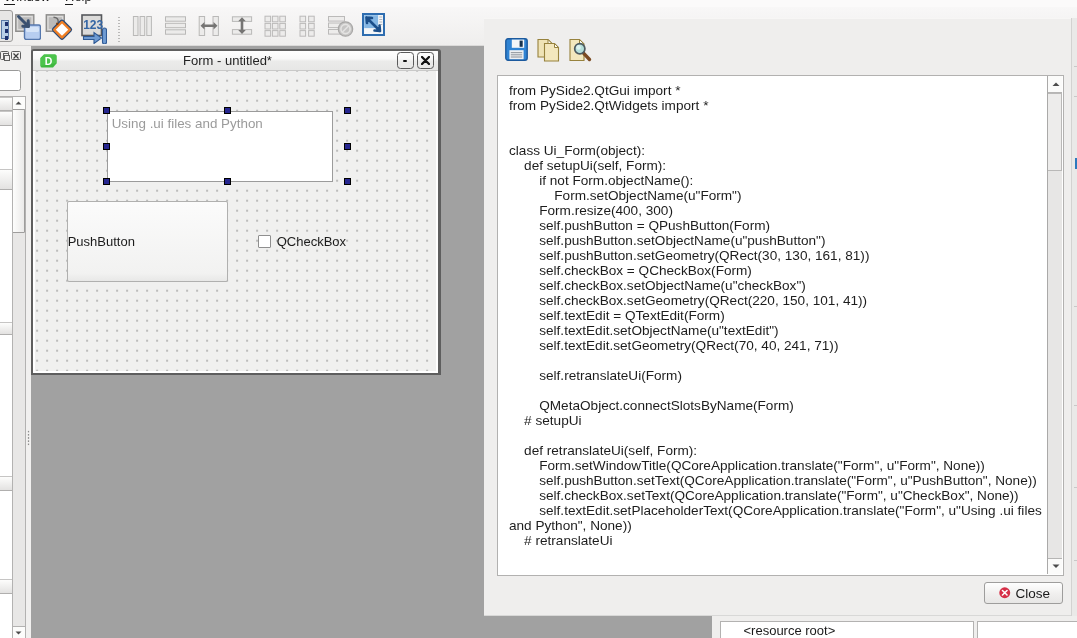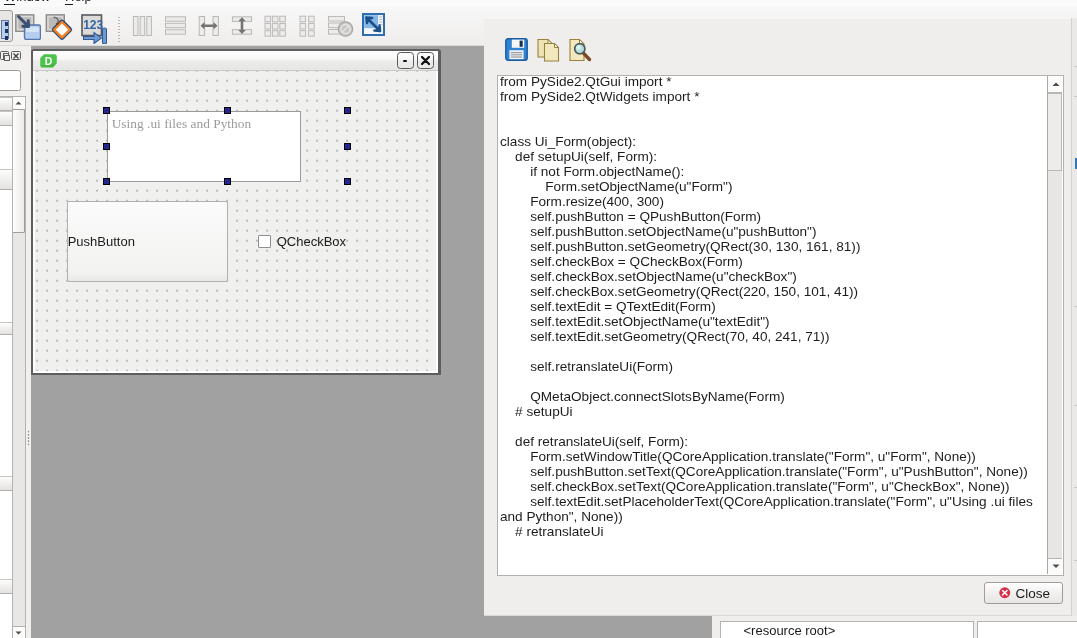--- a/index.html
+++ b/index.html
@@ -151,37 +151,38 @@
   <div class="abs" style="left:2.2px;top:2px;right:2.2px;bottom:2px;background:#ffffff;border-radius:1px 1px 0 0;">
 
     <div class="abs" style="left:0;top:0;right:0;height:19.5px;border-radius:1px 1px 0 0;
          background:linear-gradient(#fefefe 0%,#f8f8f8 40%,#ebebea 55%,#e7e7e6 100%);">
 
       <svg class="abs" style="left:7px;top:3px;" width="17" height="14" viewBox="0 0 17 14">
         <path d="M4 0.5 L15 0.5 Q16.5 0.5 16.5 2 L16.5 9.5 L13 13.5 L2 13.5 Q0.5 13.5 0.5 12 L0.5 4 Z" fill="#3fb83f"></path>
         <path d="M4 0.5 L15 0.5 Q16.5 0.5 16.5 2 L16.5 9 L0.5 12 L0.5 4 Z" fill="#4cc44c"></path>
         <text x="8.5" y="11" font-size="10.5" font-weight="bold" fill="#ffffff" text-anchor="middle" font-family="Liberation Sans">D</text>
       </svg>
+      <div class="abs" style="left:0;right:16px;top:2.2px;text-align:center;font-size:13px;color:#232323;">Form - untitled*</div>
 
       <div class="abs" style="left:364px;top:0.8px;width:15.5px;height:15px;border:1px solid #5a5a5a;border-radius:3.5px;background:transparent;">
         <div class="abs" style="left:5.3px;top:7.6px;width:4px;height:1.8px;background:#111;border-radius:1px;"></div>
       </div>
       <div class="abs" style="left:384px;top:0.8px;width:15.5px;height:15px;border:1px solid #5a5a5a;border-radius:3.5px;">
         <svg class="abs" style="left:3.2px;top:3px;" width="9" height="9" viewBox="0 0 9 9">
           <path d="M1 1 L8 8 M8 1 L1 8" stroke="#111" stroke-width="2.3" stroke-linecap="round"></path>
         </svg>
       </div>
     </div>
     <div class="abs" style="left:0;top:19.5px;right:0;height:1px;background:#c9c9c8;"></div>
 
     <div class="abs" style="left:2px;top:20.5px;right:2px;bottom:2px;background-color:#f0f0ef;
          background-image:radial-gradient(circle,#a0a09f 0.55px,rgba(160,160,159,0) 1.0px);
          background-size:10px 10px;background-position:-2.9px -5.3px;">
 
-      <div class="abs" style="left:72px;top:39.7px;width:194px;height:71px;background:#ffffff;border:1px solid #9b9b9b;box-sizing:border-box;font-family:Liberation Serif, serif;">
+      <div class="abs" style="left:72px;top:39.7px;width:226px;height:71px;background:#ffffff;border:1px solid #9b9b9b;box-sizing:border-box;">
         <div class="abs" style="left:4px;top:3.8px;font-size:13.4px;color:#9b9b9b;">Using .ui files and Python</div>
       </div>
 
       <div class="hdl" style="left:68.6px;top:36.2px;"></div>
       <div class="hdl" style="left:189.1px;top:36.2px;"></div>
       <div class="hdl" style="left:309.6px;top:36.2px;"></div>
       <div class="hdl" style="left:68.6px;top:71.7px;"></div>
       <div class="hdl" style="left:309.6px;top:71.7px;"></div>
       <div class="hdl" style="left:68.6px;top:107.2px;"></div>
       <div class="hdl" style="left:189.1px;top:107.2px;"></div>
@@ -223,21 +224,21 @@
 
   <svg class="abs" style="left:84.5px;top:18.4px;" width="25" height="24" viewBox="0 0 25 24">
     <path d="M1 1.5 L10.5 1.5 L15 6 L15 22.5 L1 22.5 Z" fill="#f3e7bd" stroke="#97823d" stroke-width="1.1"></path>
     <path d="M10.5 1.5 L10.5 6 L15 6 Z" fill="#fdfbf3" stroke="#97823d" stroke-width="1"></path>
     <line x1="14.5" y1="15.2" x2="20.5" y2="21.5" stroke="#7b4a21" stroke-width="3.4" stroke-linecap="round"></line>
     <circle cx="10.8" cy="10.8" r="5.1" fill="#aededd" fill-opacity="0.9" stroke="#4d5a60" stroke-width="1.7"></circle>
     <circle cx="9.5" cy="9.4" r="2.3" fill="#e3f6f5" fill-opacity="0.85"></circle>
   </svg>
 
   <div class="abs" style="left:13px;top:55.4px;width:566.5px;height:500.8px;background:#ffffff;border:1px solid #b2b1b0;box-sizing:border-box;">
-    <pre id="code" style="margin:0;position:absolute;left:2px;top:-2.2px;font-family:'Liberation Sans',sans-serif;font-size:13.6px;line-height:15px;color:#1d1d1d;white-space:pre;">from PySide2.QtGui import *
+    <pre id="code" style="margin:9px;position:absolute;left:2px;top:-2.2px;font-family:'Liberation Sans',sans-serif;font-size:13.6px;line-height:15px;color:#1d1d1d;white-space:pre;">from PySide2.QtGui import *
 from PySide2.QtWidgets import *
 
 
 class Ui_Form(object):
     def setupUi(self, Form):
         if not Form.objectName():
             Form.setObjectName(u"Form")
         Form.resize(400, 300)
         self.pushButton = QPushButton(Form)
         self.pushButton.setObjectName(u"pushButton")

